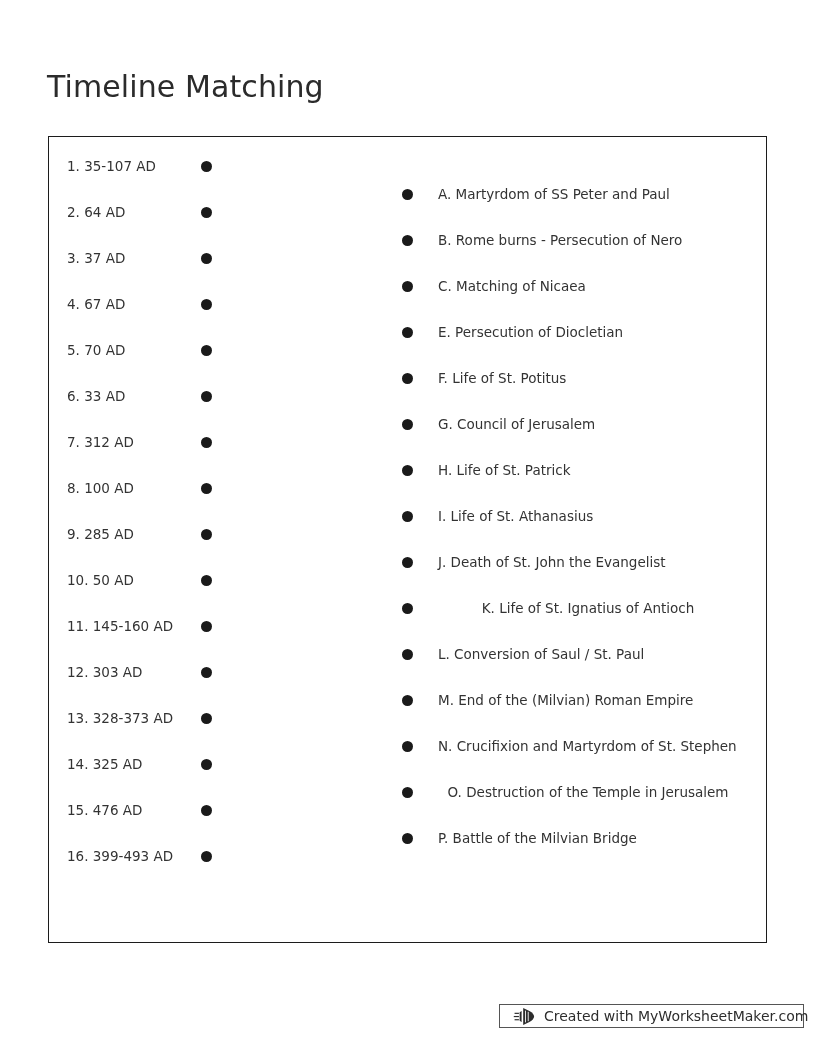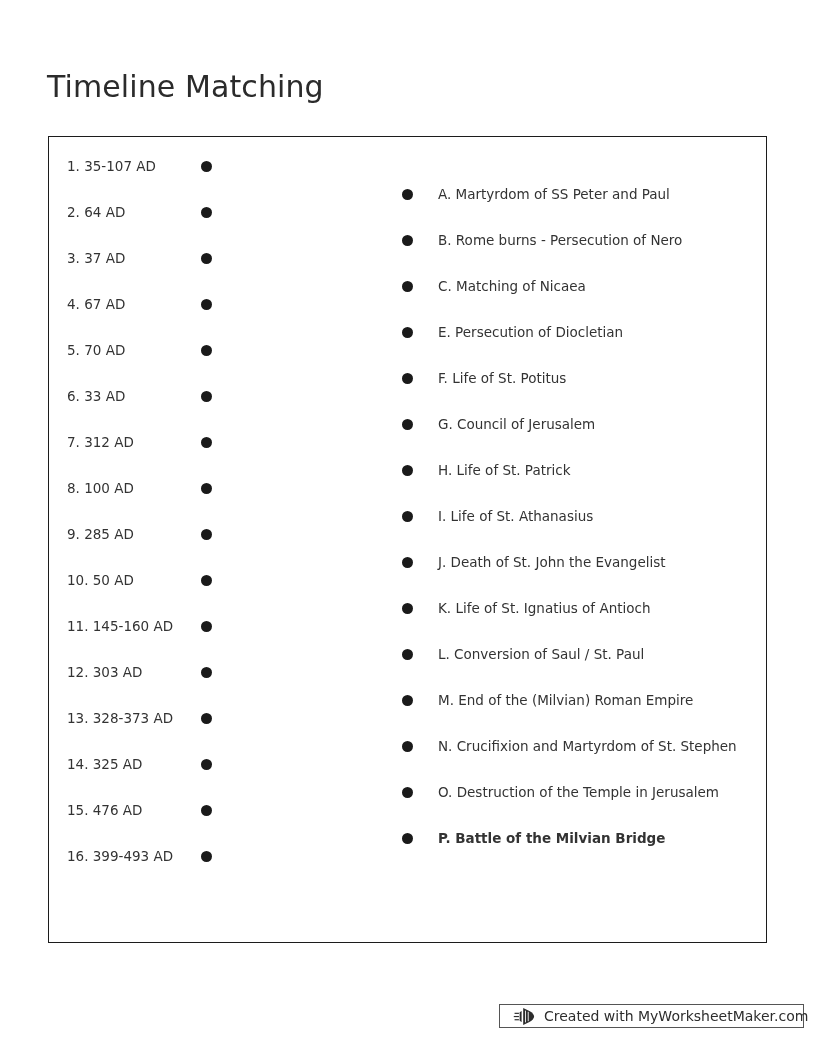--- a/index.html
+++ b/index.html
@@ -257,41 +257,41 @@
             <div class="answer-text">H. Life of St. Patrick</div>
           </div>
           <div class="answer-row" style="min-height: 46px;">
             <span class="answer-dot"></span>
             <div class="answer-text">I. Life of St. Athanasius</div>
           </div>
           <div class="answer-row" style="min-height: 46px;">
             <span class="answer-dot"></span>
             <div class="answer-text">J. Death of St. John the Evangelist</div>
           </div>
-          <div class="answer-row" style="min-height: 46px;">
+          <div class="answer-row" style="min-height: 46px; text-align: center;">
             <span class="answer-dot"></span>
             <div class="answer-text">K. Life of St. Ignatius of Antioch</div>
           </div>
           <div class="answer-row" style="min-height: 46px;">
             <span class="answer-dot"></span>
             <div class="answer-text">L. Conversion of Saul / St. Paul</div>
           </div>
           <div class="answer-row" style="min-height: 46px;">
             <span class="answer-dot"></span>
             <div class="answer-text">M. End of the (Milvian) Roman Empire</div>
           </div>
           <div class="answer-row" style="min-height: 46px;">
             <span class="answer-dot"></span>
             <div class="answer-text">N. Crucifixion and Martyrdom of St. Stephen</div>
           </div>
-          <div class="answer-row" style="min-height: 46px;">
+          <div class="answer-row" style="min-height: 46px; text-align: center;">
             <span class="answer-dot"></span>
             <div class="answer-text">O. Destruction of the Temple in Jerusalem</div>
           </div>
-          <div class="answer-row" style="min-height: 46px; font-weight: bold;">
+          <div class="answer-row" style="min-height: 46px;">
             <span class="answer-dot"></span>
             <div class="answer-text">P. Battle of the Milvian Bridge</div>
           </div>
         </div>
 
     </div>
   </div>
 
   <div id="footer-badge">
     <svg id="footer-logo" viewBox="0 0 32 32" xmlns="http://www.w3.org/2000/svg">

